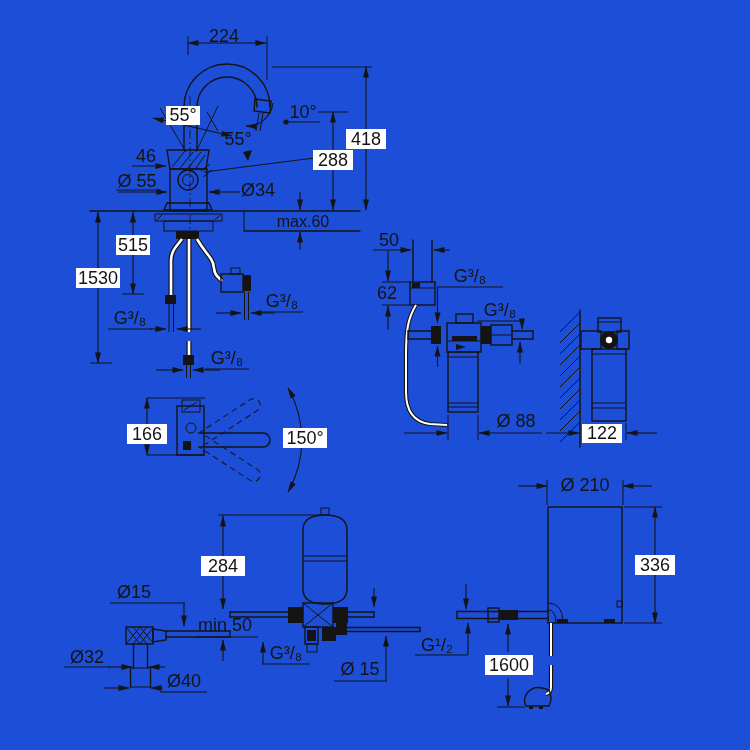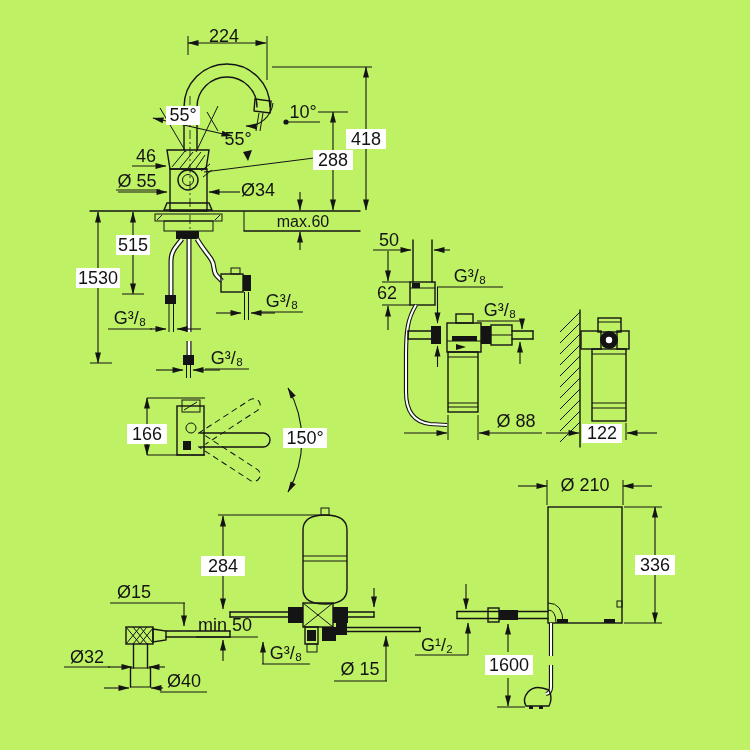--- a/index.html
+++ b/index.html
@@ -1,16 +1,16 @@
 <!DOCTYPE html>
 <html><head>
 <meta charset="utf-8">
 <style>
   html,body{margin:0;padding:0;background:#fff;}
-  #stage{width:750px;height:750px;background:#bef264;position:relative;font-family:"Liberation Sans","DejaVu Sans",sans-serif;}
+  #stage{width:750px;height:750px;background:#1d4ed8;position:relative;font-family:"Liberation Sans","DejaVu Sans",sans-serif;}
   svg{display:block}
   .ln{stroke:#141414;stroke-width:1.4;fill:none;stroke-linecap:round;}
   .thin{stroke:#141414;stroke-width:1;fill:none;}
   .d{stroke:#141414;stroke-width:1.1;fill:none;}
   .de{marker-end:url(#a);}
   .db{marker-start:url(#a);marker-end:url(#a);}
   .pipe{stroke:#141414;stroke-width:5;fill:none;}
   .pipeW{stroke:#ffffff;stroke-width:2.6;fill:none;}
   .cable{stroke:#141414;stroke-width:4.2;fill:none;}
   .cableW{stroke:#ffffff;stroke-width:2;fill:none;}

